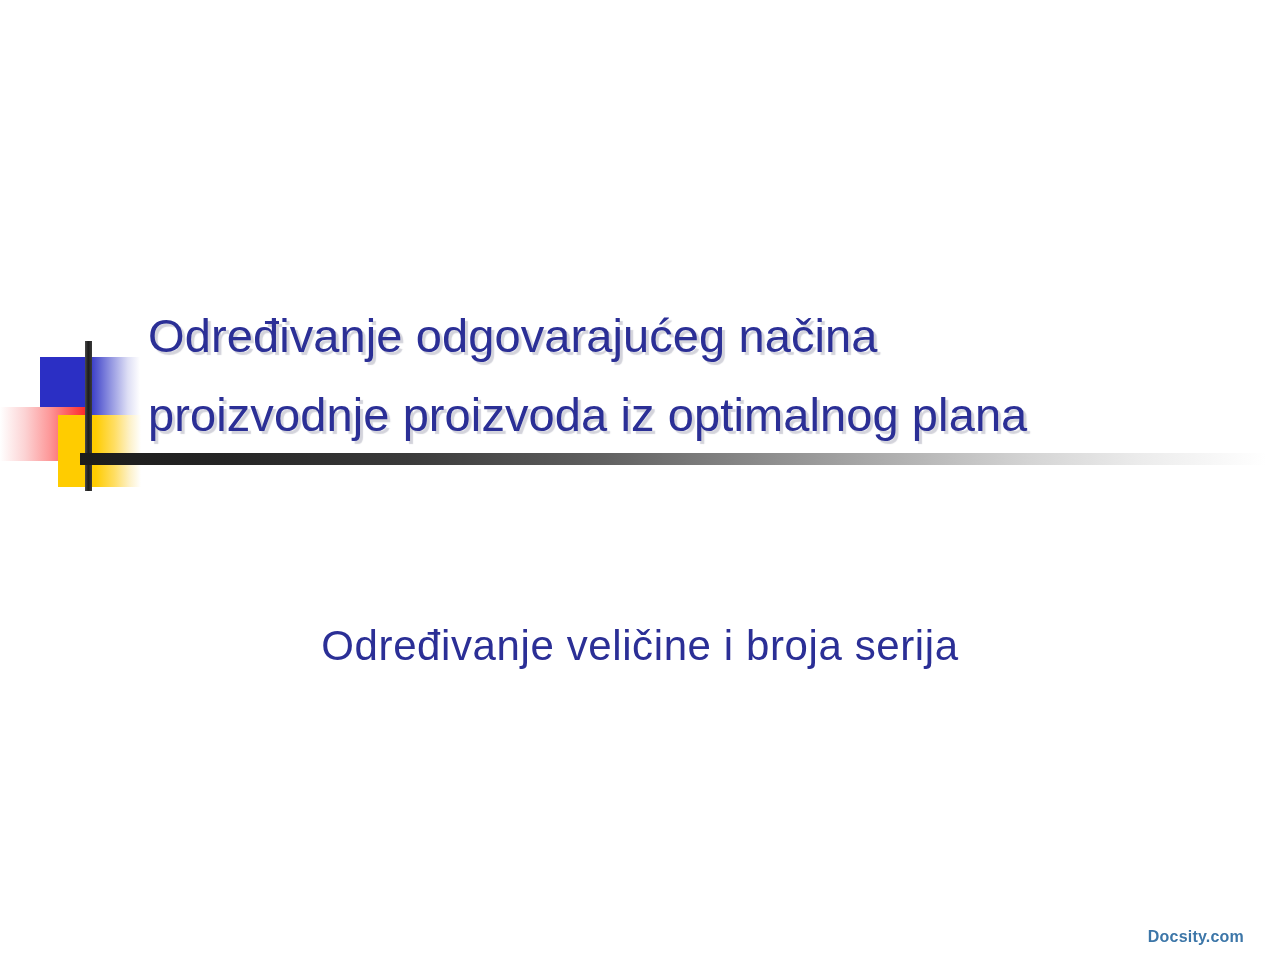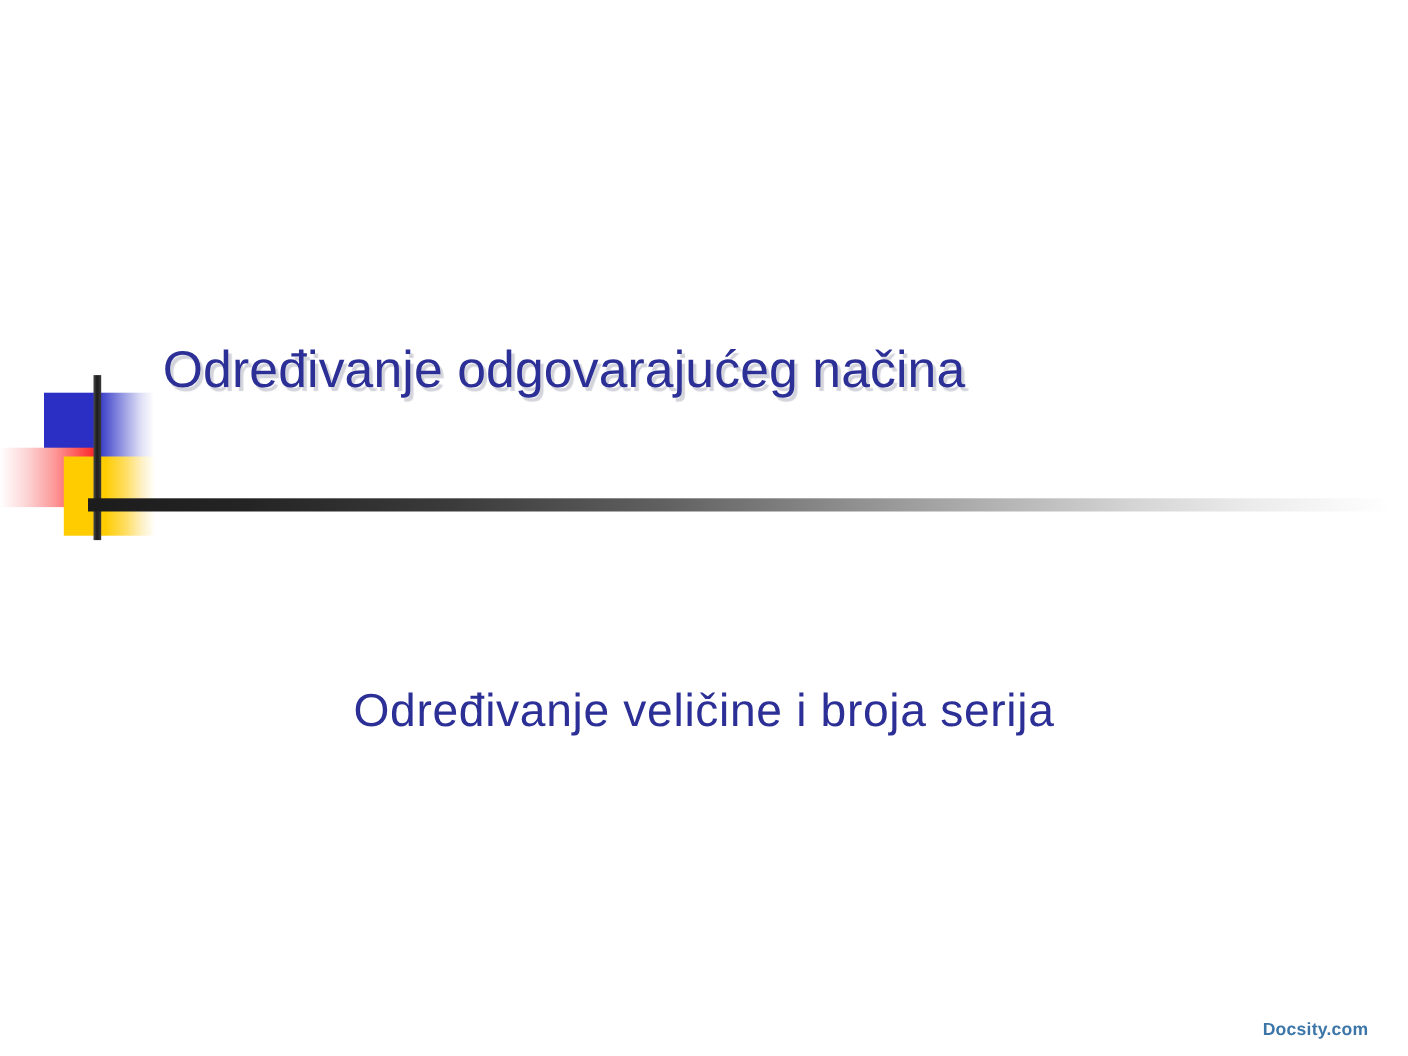--- a/index.html
+++ b/index.html
@@ -152,20 +152,21 @@
   <div class="deco-layer">
     <div class="deco-blue"></div>
     <div class="deco-red"></div>
     <div class="deco-yellow"></div>
     <div class="deco-vbar"></div>
     <div class="deco-hbar"></div>
   </div>
 
   <div class="title-block">
     <div class="title-line">Određivanje odgovarajućeg načina</div>
+    <div class="title-line">proizvodnje proizvoda iz optimalnog plana</div>
   </div>
 
   <div class="subtitle-block">
     <div class="subtitle-line">Određivanje veličine i broja serija</div>
   </div>
 
   <div class="watermark">Docsity.com</div>
 
 </div>
 

